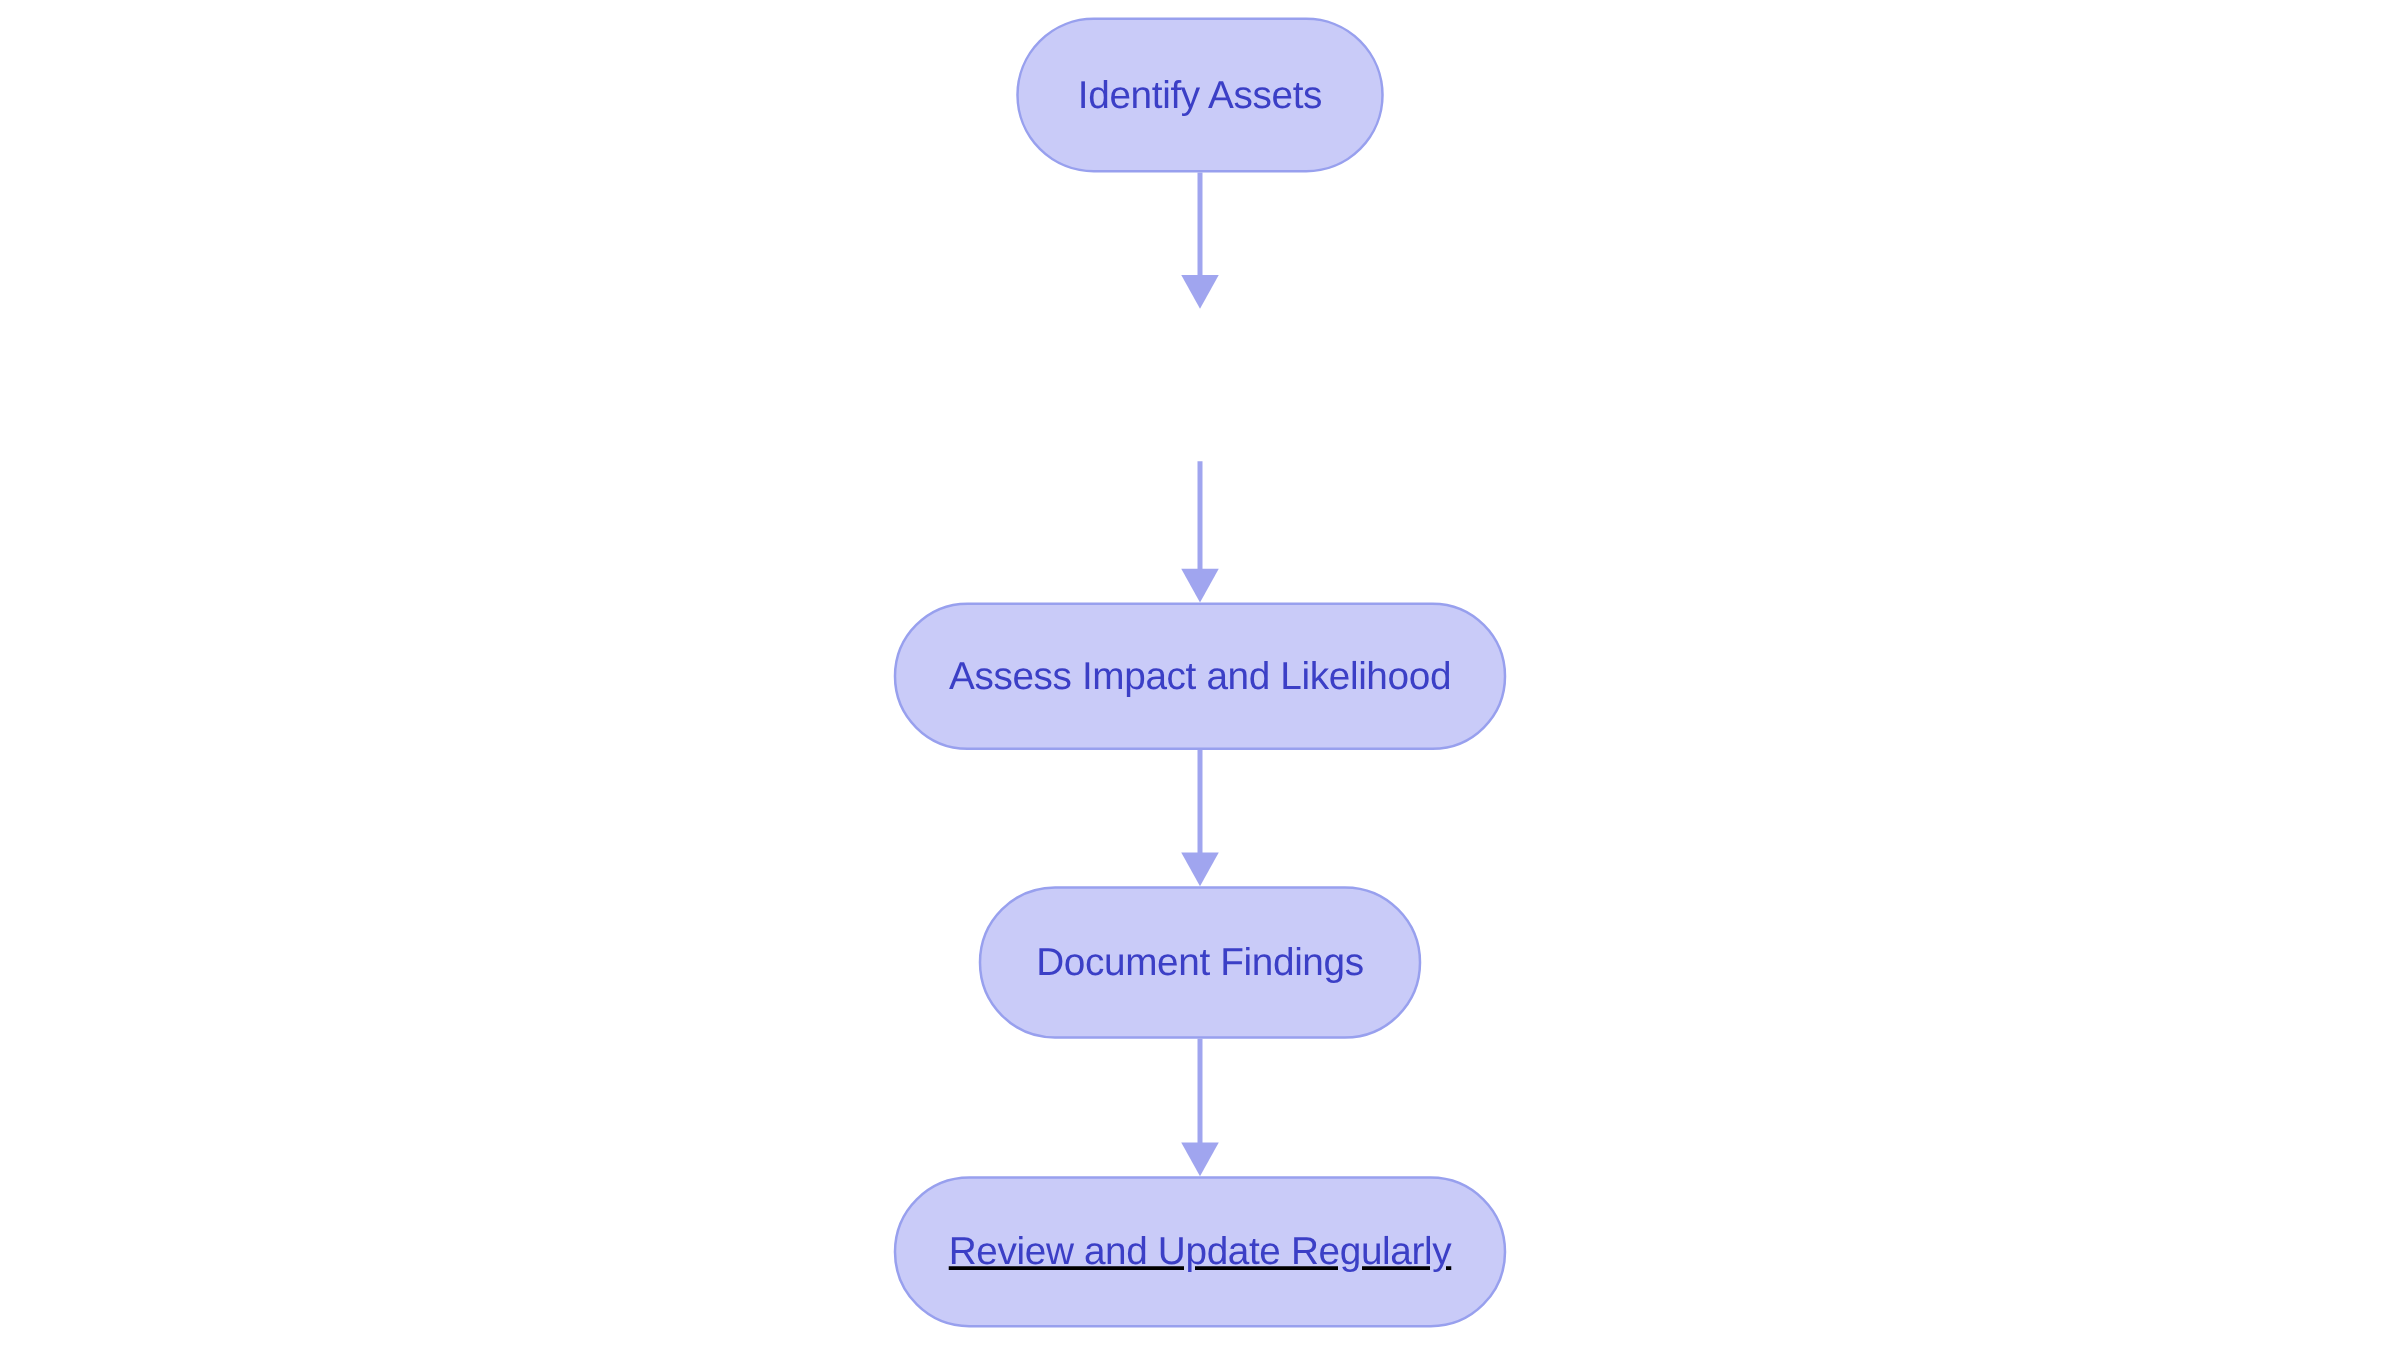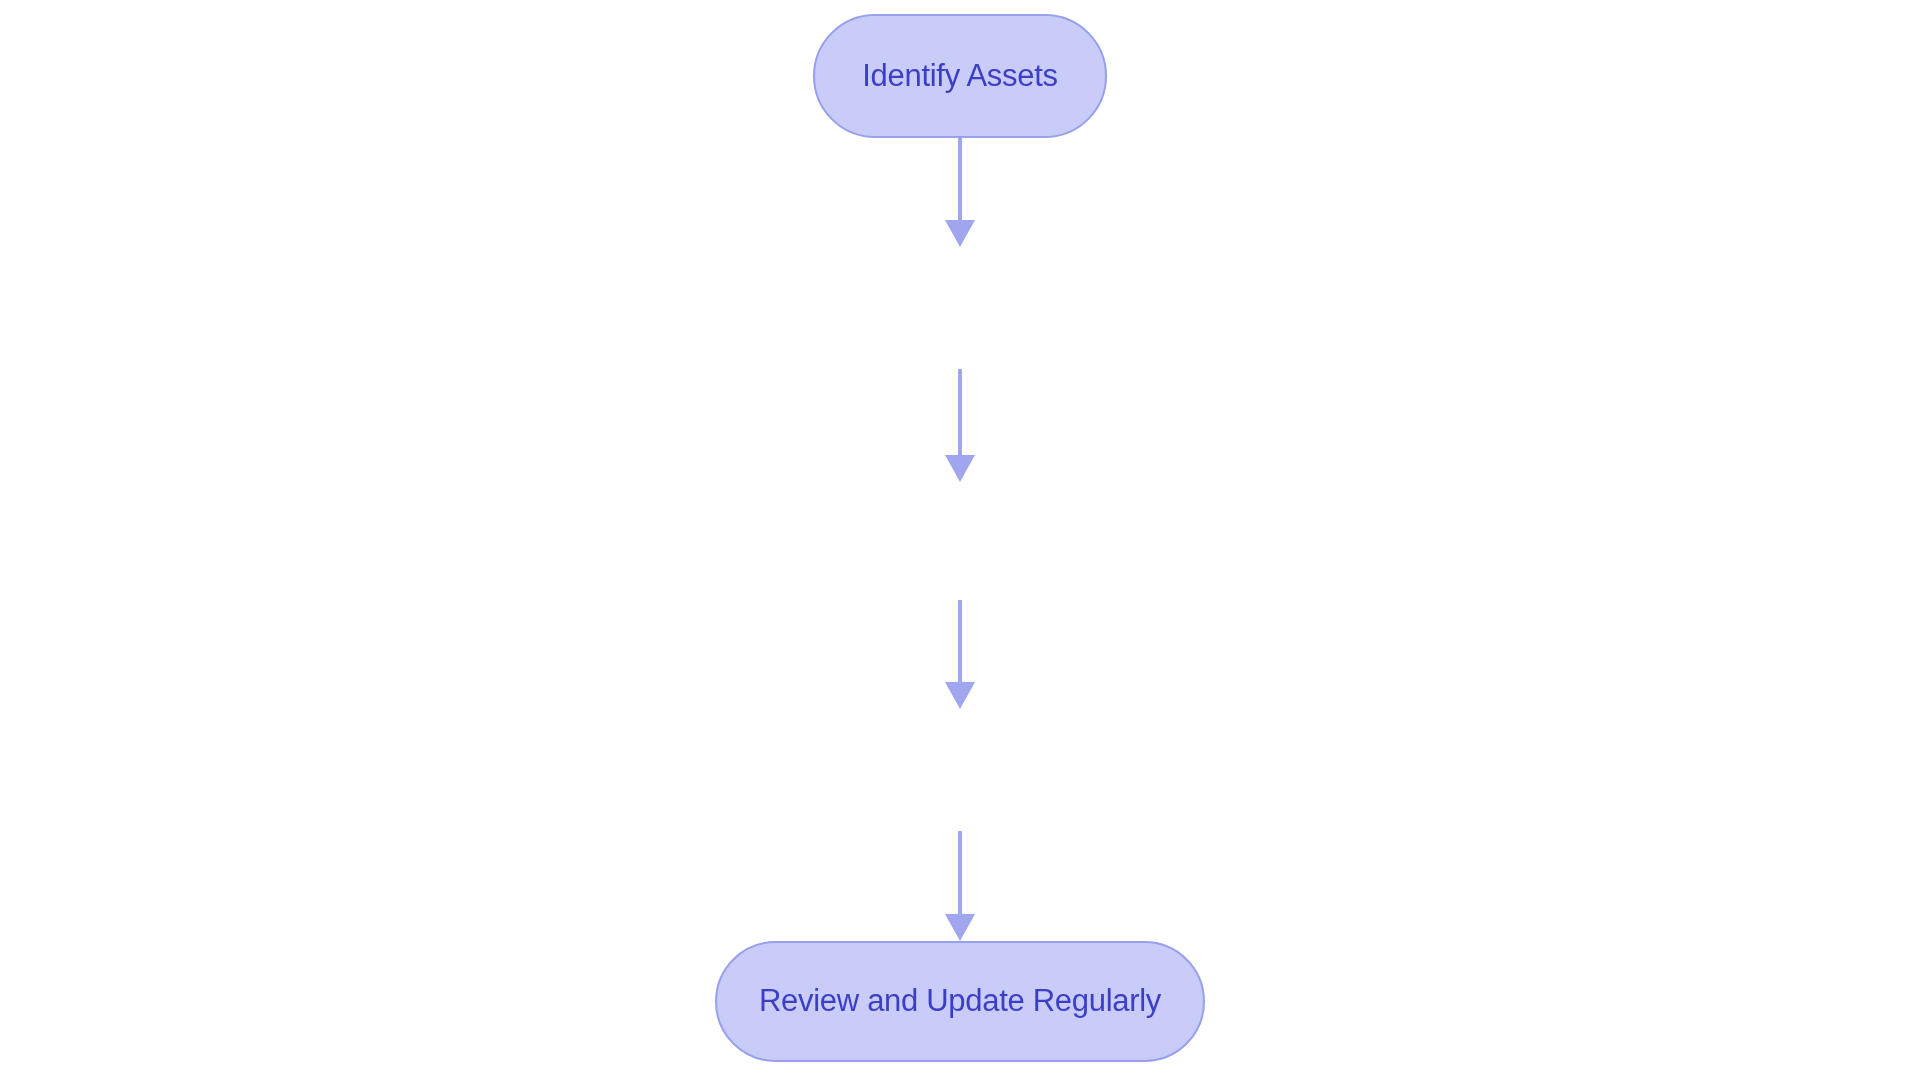--- a/index.html
+++ b/index.html
@@ -59,16 +59,22 @@
     <div class="edge-head" style="left: 945px; top: 220px; border-left-width: 15px; border-right-width: 15px; border-top-width: 27px;"></div>
     <div class="edge-line" style="left: 958px; top: 369px; height: 88px;"></div>
     <div class="edge-head" style="left: 945px; top: 455px; border-left-width: 15px; border-right-width: 15px; border-top-width: 27px;"></div>
     <div class="edge-line" style="left: 958px; top: 600px; height: 84px;"></div>
     <div class="edge-head" style="left: 945px; top: 682px; border-left-width: 15px; border-right-width: 15px; border-top-width: 27px;"></div>
     <div class="edge-line" style="left: 958px; top: 831px; height: 85px;"></div>
     <div class="edge-head" style="left: 945px; top: 914px; border-left-width: 15px; border-right-width: 15px; border-top-width: 27px;"></div>
     <div class="node" style="left: 813px; top: 14px; width: 294px; height: 124px;">
       <span class="label">Identify Assets</span>
     </div>
-    <div class="node" style="left: 715px; top: 941px; width: 490px; height: 121px;">
+    <div class="node" style="left: 715px; top: 482px; width: 490px; height: 118px;">
+      <span class="label">Assess Impact and Likelihood</span>
+    </div>
+    <div class="node" style="left: 783px; top: 709px; width: 354px; height: 122px;">
+      <span class="label">Document Findings</span>
+    </div>
+    <div class="node" style="left: 715px; top: 941px; width: 490px; height: 121px; text-decoration: underline;">
       <span class="label">Review and Update Regularly</span>
     </div>
   </div>
 
 </body></html>

